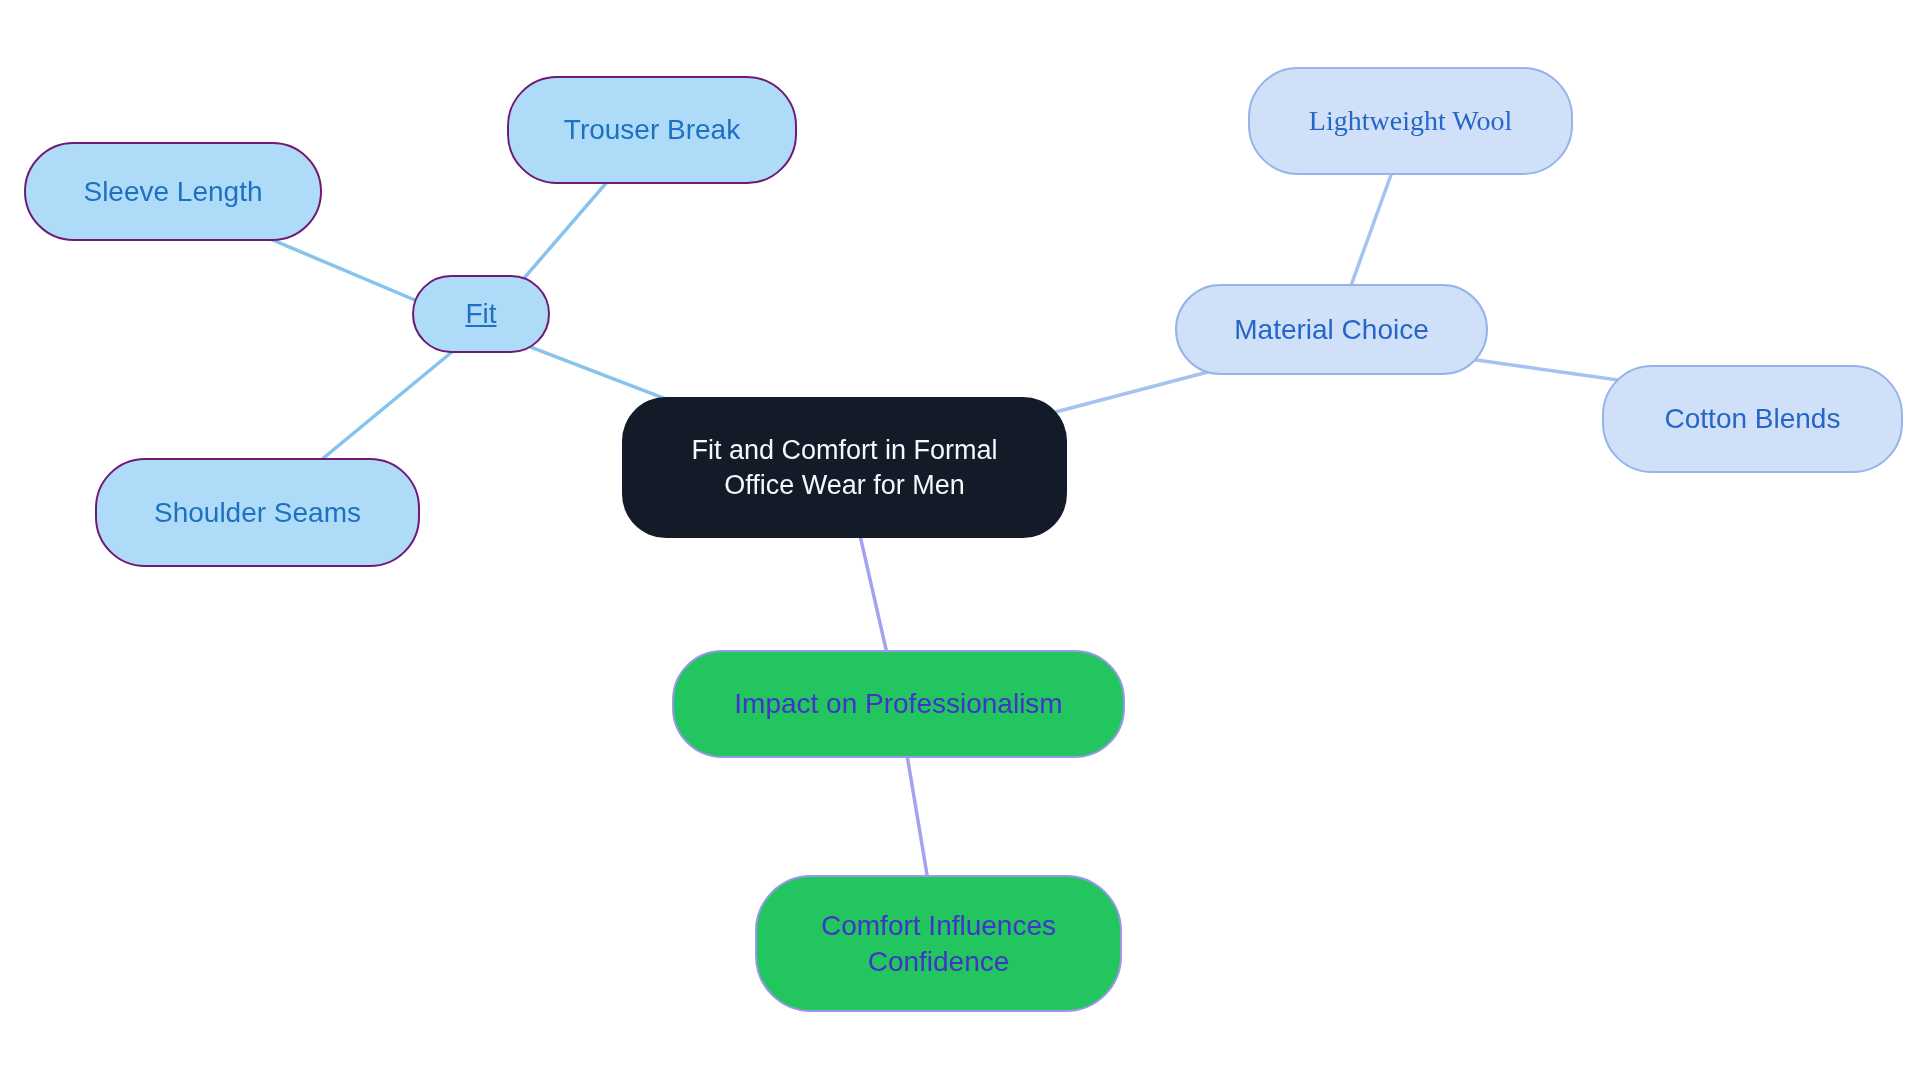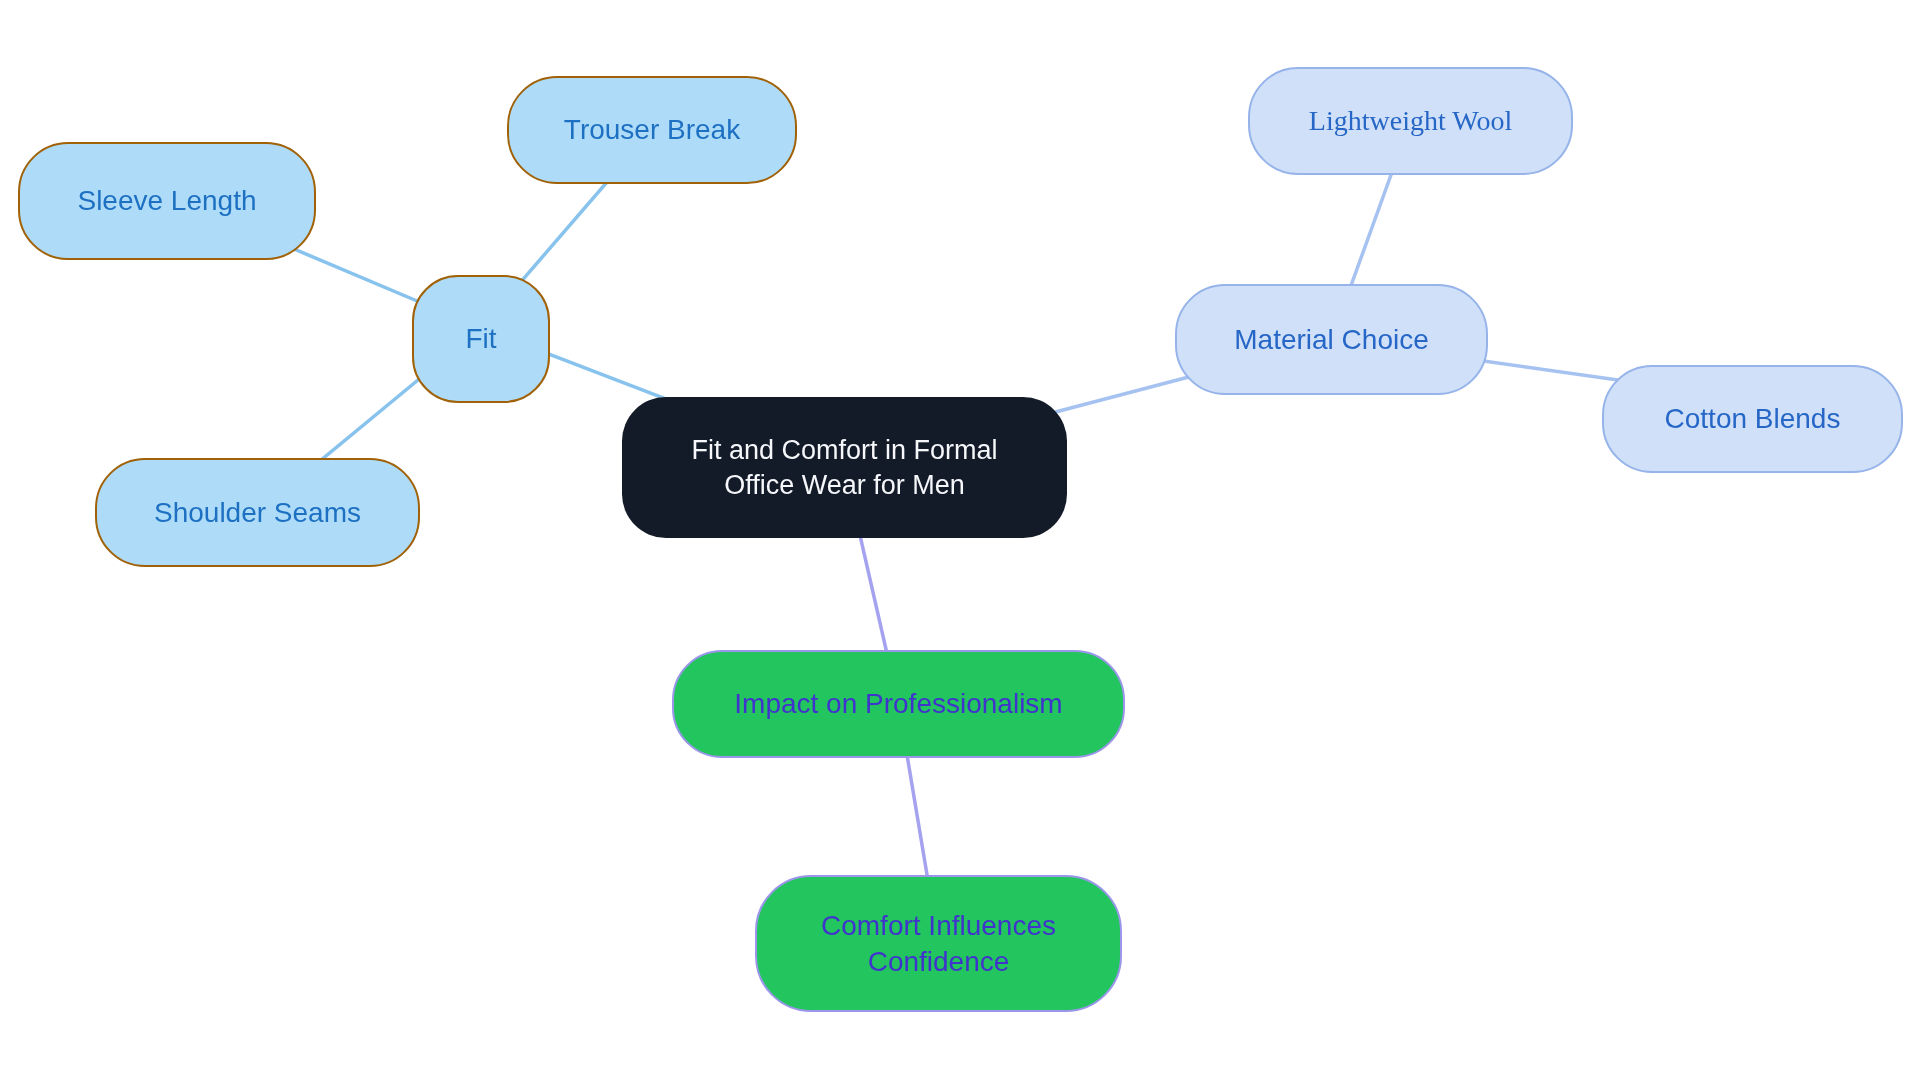--- a/index.html
+++ b/index.html
@@ -32,21 +32,21 @@
     display: flex;
     align-items: center;
     justify-content: center;
     text-align: center;
     box-sizing: border-box;
     font-size: 28px;
     line-height: 36px;
   }
   .node-sky {
     background: #AEDCF8;
-    border: 2px solid #a16207;
+    border: 2px solid #701a75;
     color: #1D70C2;
     border-radius: 50px;
   }
   .node-peri {
     background: #CFE0F8;
     border: 2px solid #96B4EA;
     color: #2666C6;
     border-radius: 50px;
   }
   .node-lav {
@@ -57,26 +57,26 @@
   }
   .node-root {
     background: #131A28;
     color: #F5F7FA;
     border-radius: 44px;
     font-size: 27px;
     line-height: 35px;
   }
 
   
-  #n-sleeve_length    { left: 18px;   top: 142px; width: 298px; height: 118px; }
+  #n-sleeve_length    { left: 24px;   top: 142px; width: 298px; height: 99px; }
   #n-trouser_break    { left: 507px;  top: 76px;  width: 290px; height: 108px; }
-  #n-fit              { left: 412px;  top: 275px; width: 138px; height: 128px; border-radius: 46px; }
+  #n-fit              { left: 412px;  top: 275px; width: 138px; height: 78px; border-radius: 46px; text-decoration: underline; }
   #n-shoulder_seams   { left: 95px;   top: 458px; width: 325px; height: 109px; }
   #n-root             { left: 622px;  top: 397px; width: 445px; height: 141px; }
-  #n-material_choice  { left: 1175px; top: 284px; width: 313px; height: 111px; text-align: right; }
+  #n-material_choice  { left: 1175px; top: 284px; width: 313px; height: 91px; text-align: right; }
   #n-lightweight_wool { left: 1248px; top: 67px;  width: 325px; height: 108px; font-family: Liberation Serif, serif; }
   #n-cotton_blends    { left: 1602px; top: 345px; width: 301px; height: 108px; margin-top: 20px; }
   #n-impact           { left: 672px;  top: 650px; width: 453px; height: 108px; }
   #n-comfort          { left: 755px;  top: 875px; width: 367px; height: 137px; border-radius: 56px; }
 
   .node-label { display: block; padding: 0 14px; }
 </style>
 </head>
 <body>
 

